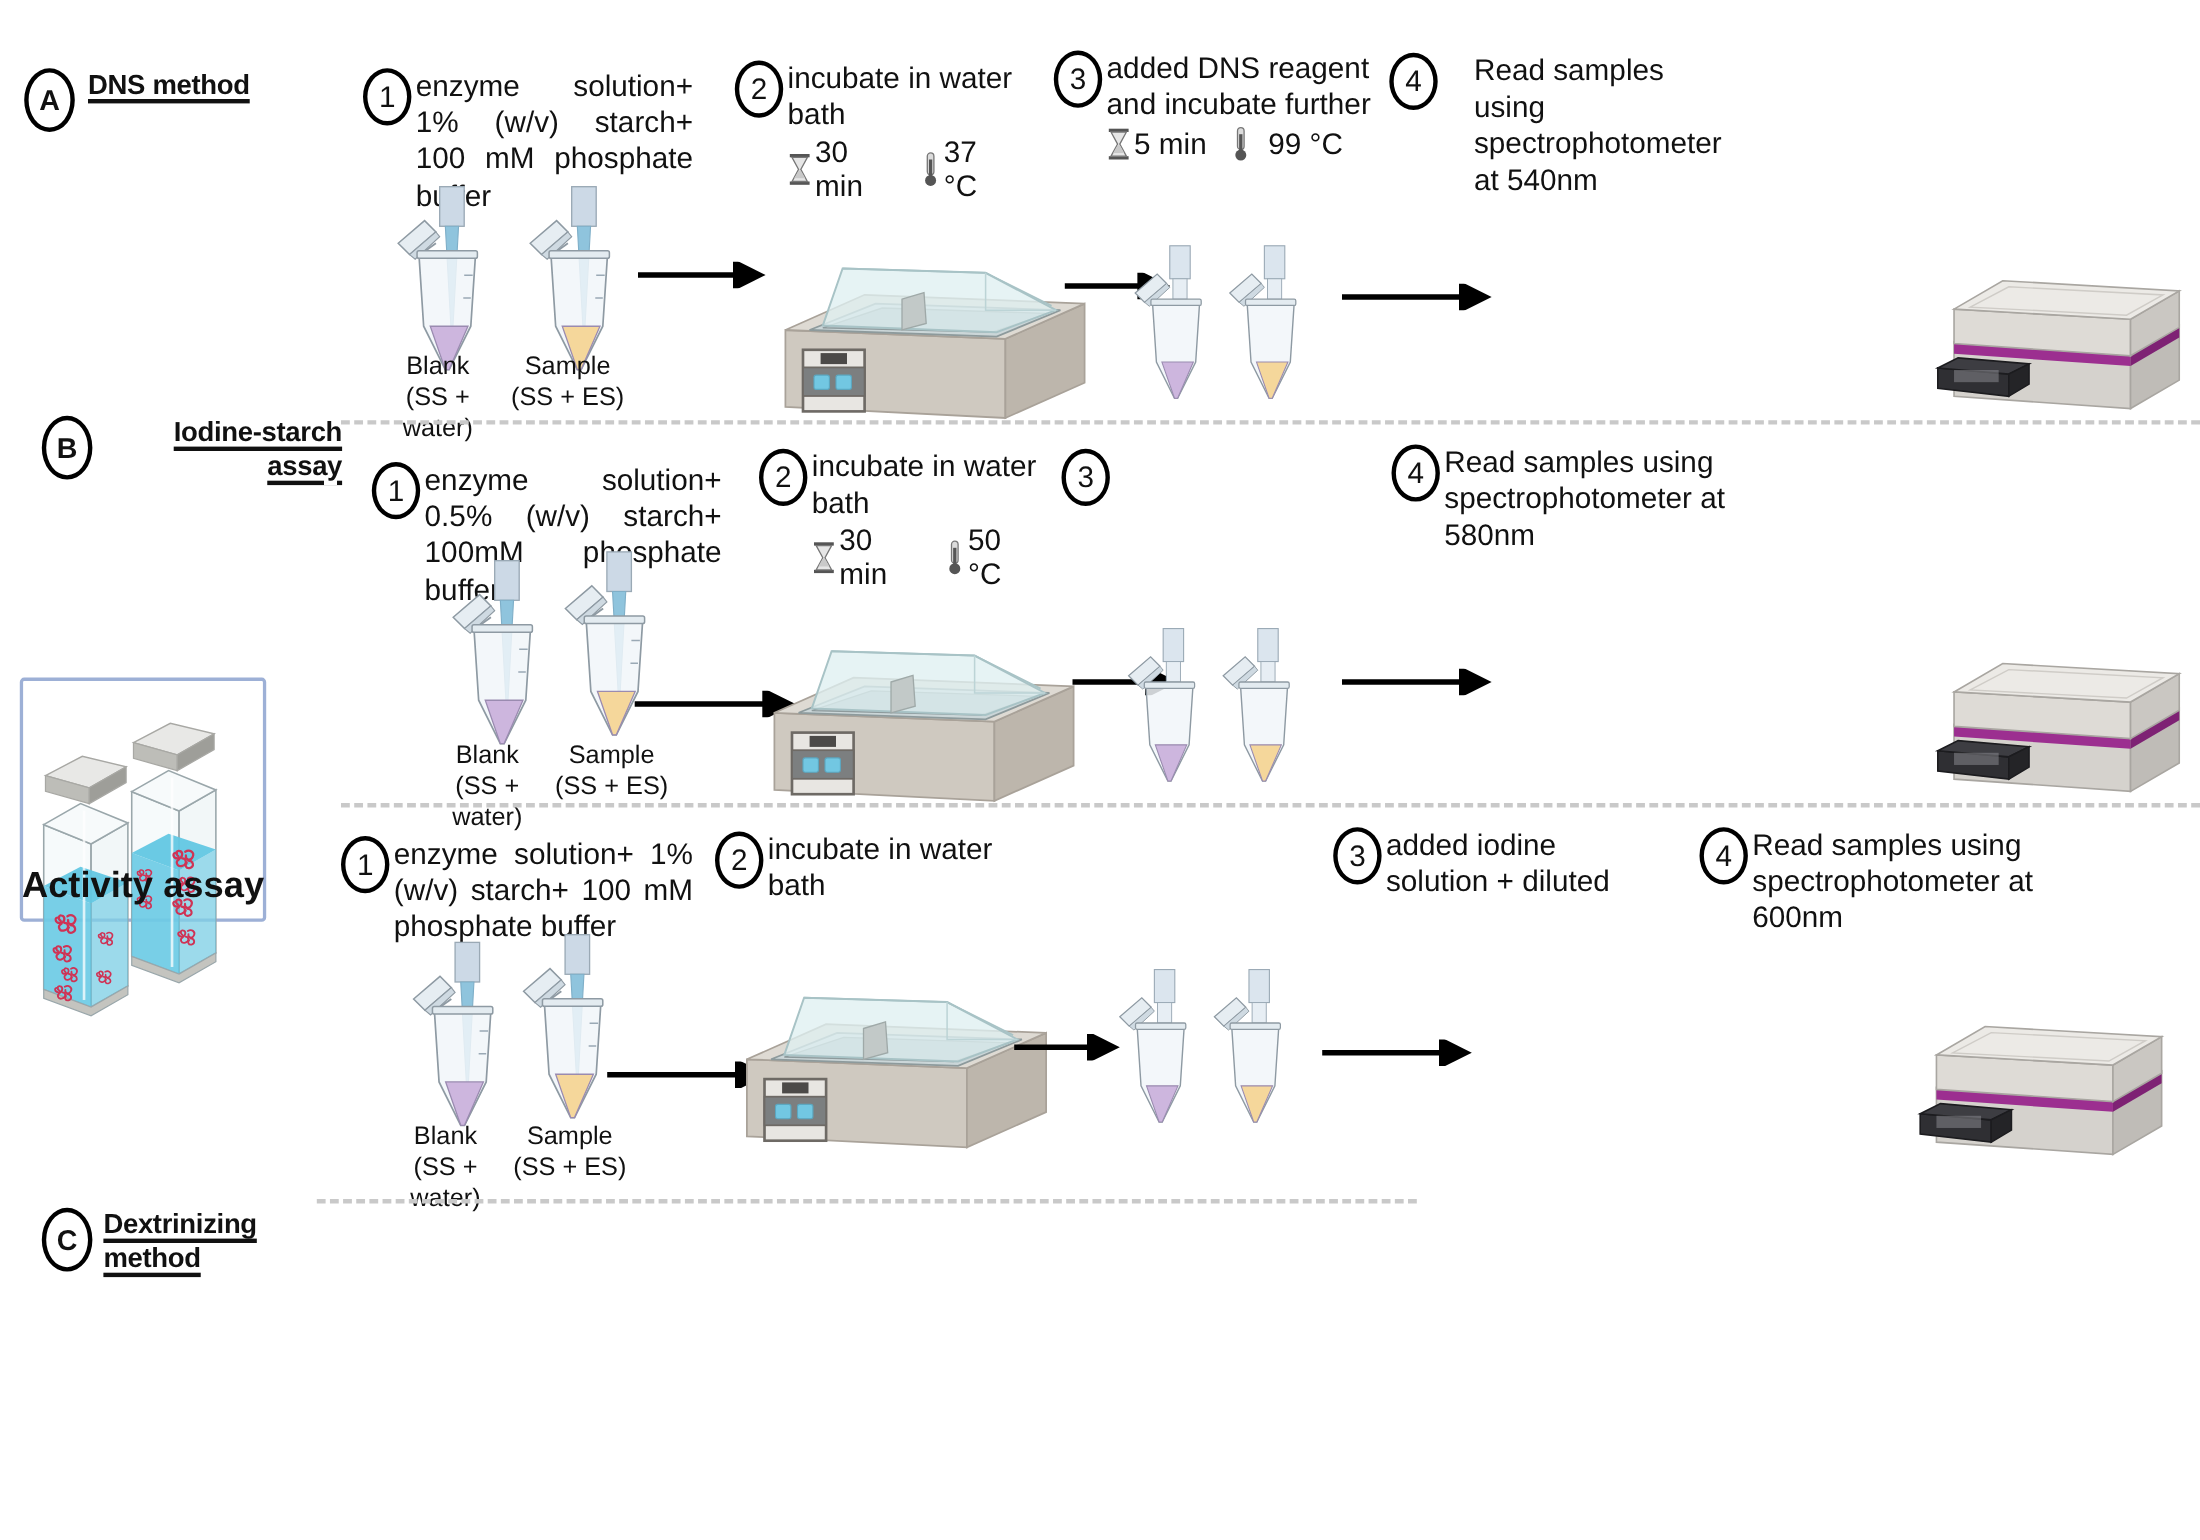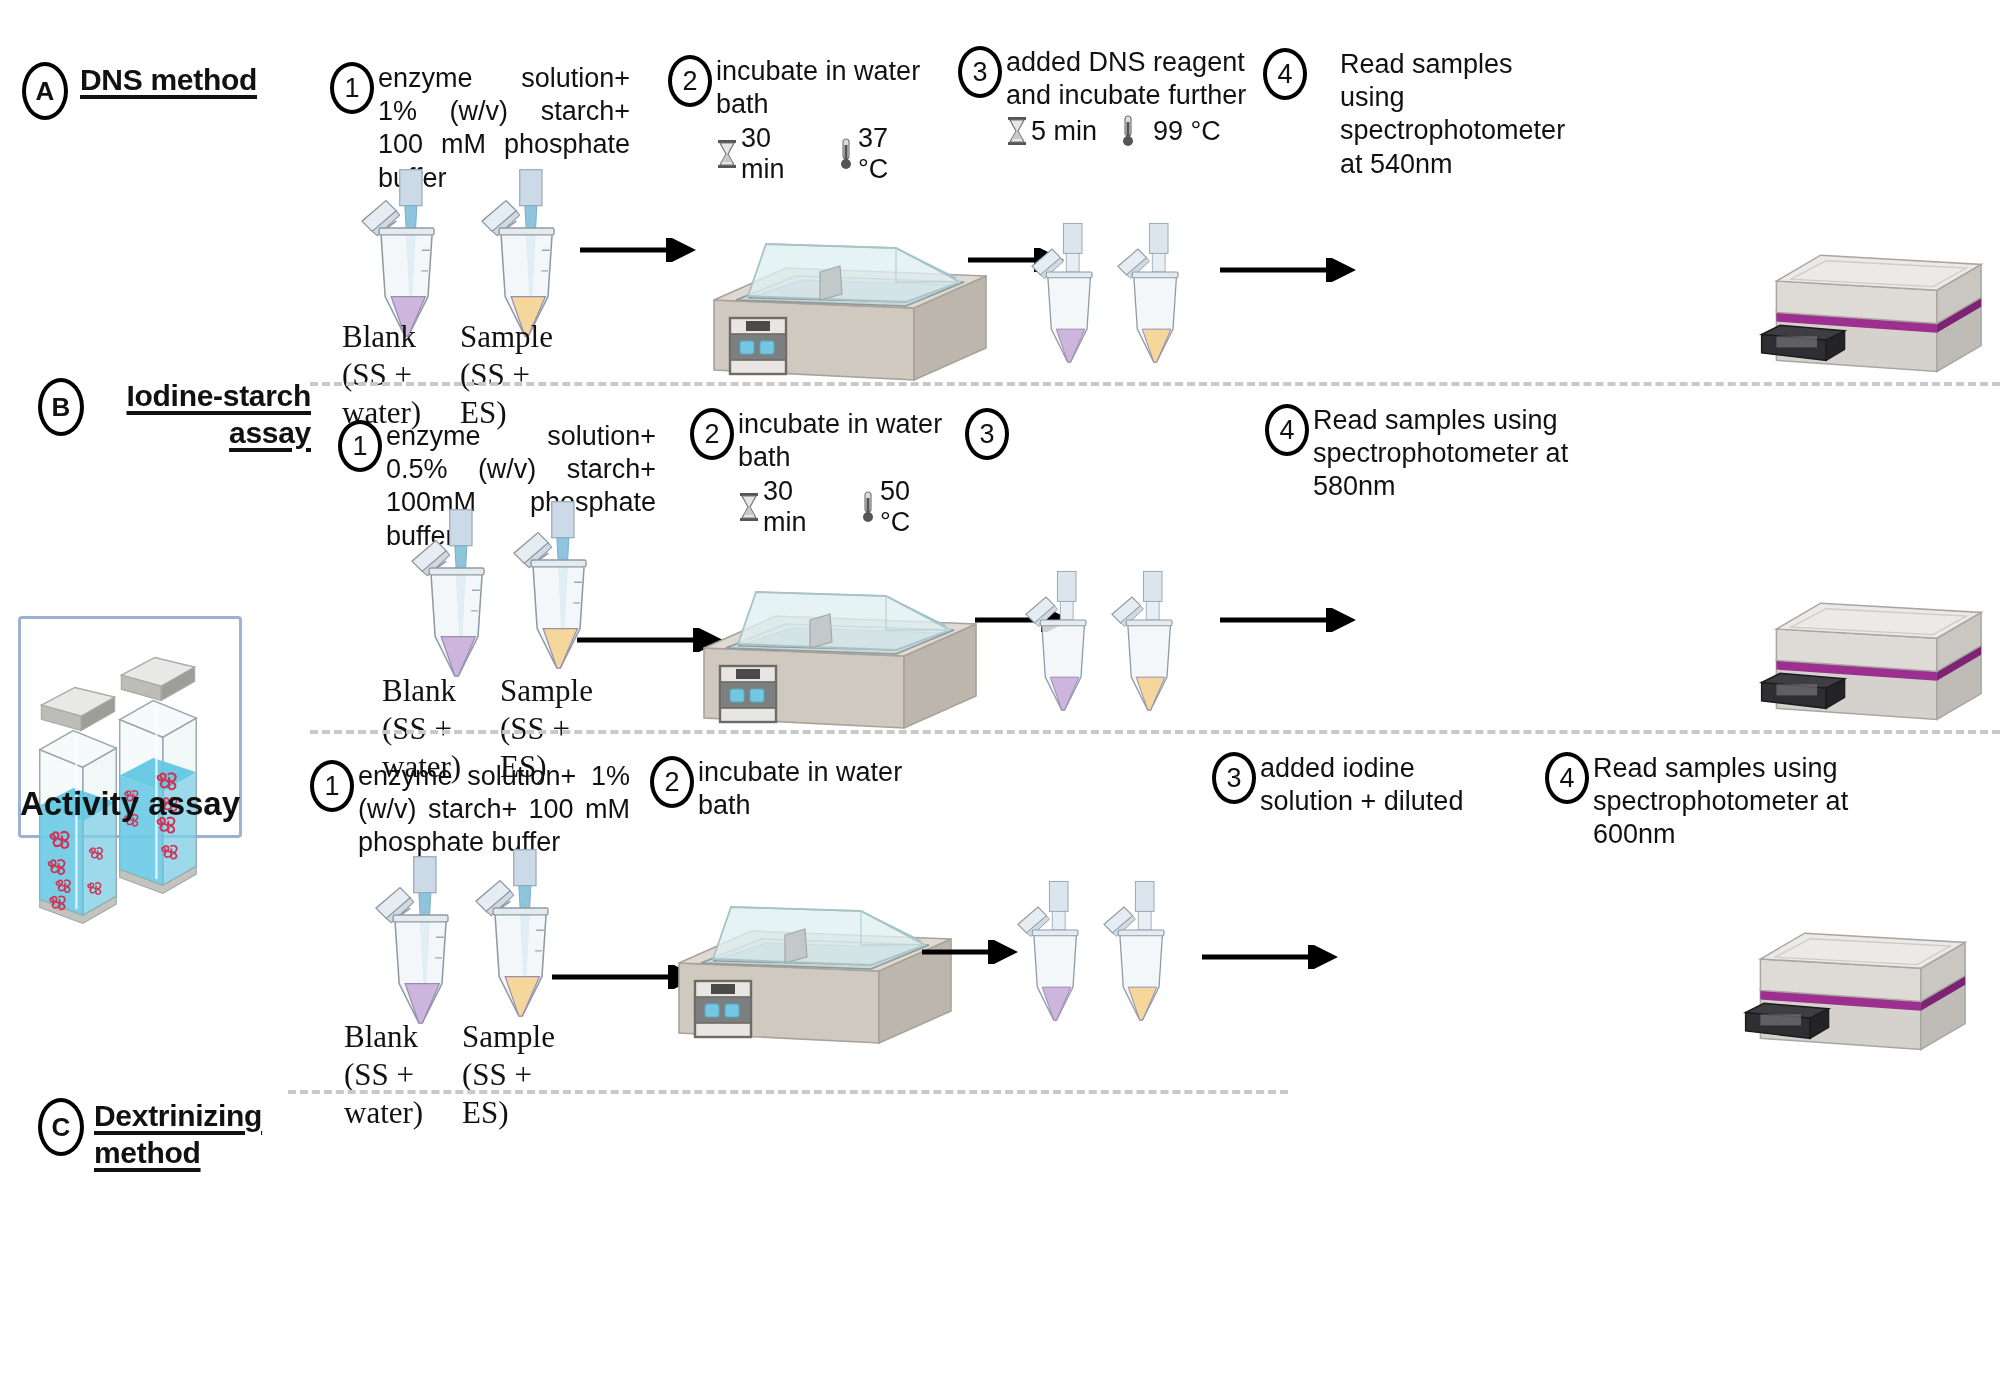--- a/index.html
+++ b/index.html
@@ -18,21 +18,21 @@
   
   .letter-badge {
     width: 46px; height: 58px;
     border: 4px solid #000;
     border-radius: 50%;
     display: flex; align-items: center; justify-content: center;
     font-weight: bold; font-size: 26px; line-height: 1;
     box-sizing: border-box;
   }
   .section-title {
-    font-size: 30px; font-weight: bold;
+    font-size: 25px; font-weight: bold;
     text-decoration: underline;
     text-underline-offset: 5px;
     text-decoration-thickness: 4px;
     line-height: 1.22;
     letter-spacing: -0.3px;
   }
 
   
   .step-circle {
     width: 44px; height: 52px;
@@ -55,21 +55,21 @@
     font-size: 27px; margin-top: 2px; gap: 3px;
   }
   .meta-gap { display:inline-block; width: 16px; }
 
   
   .hourglass { width: 22px; height: 30px; flex: 0 0 auto; }
   .thermo { width: 18px; height: 34px; flex: 0 0 auto; }
 
   
   .tube-caption {
-    font-size: 31px; text-align: left; line-height: 1.22; font-family: Liberation Serif, serif;
+    font-size: 23px; text-align: center; line-height: 1.22;
   }
 
   
   .divider {
     border-top: 4px dashed #c9c9c9;
     height: 0;
   }
 
   
   .assay-box {

